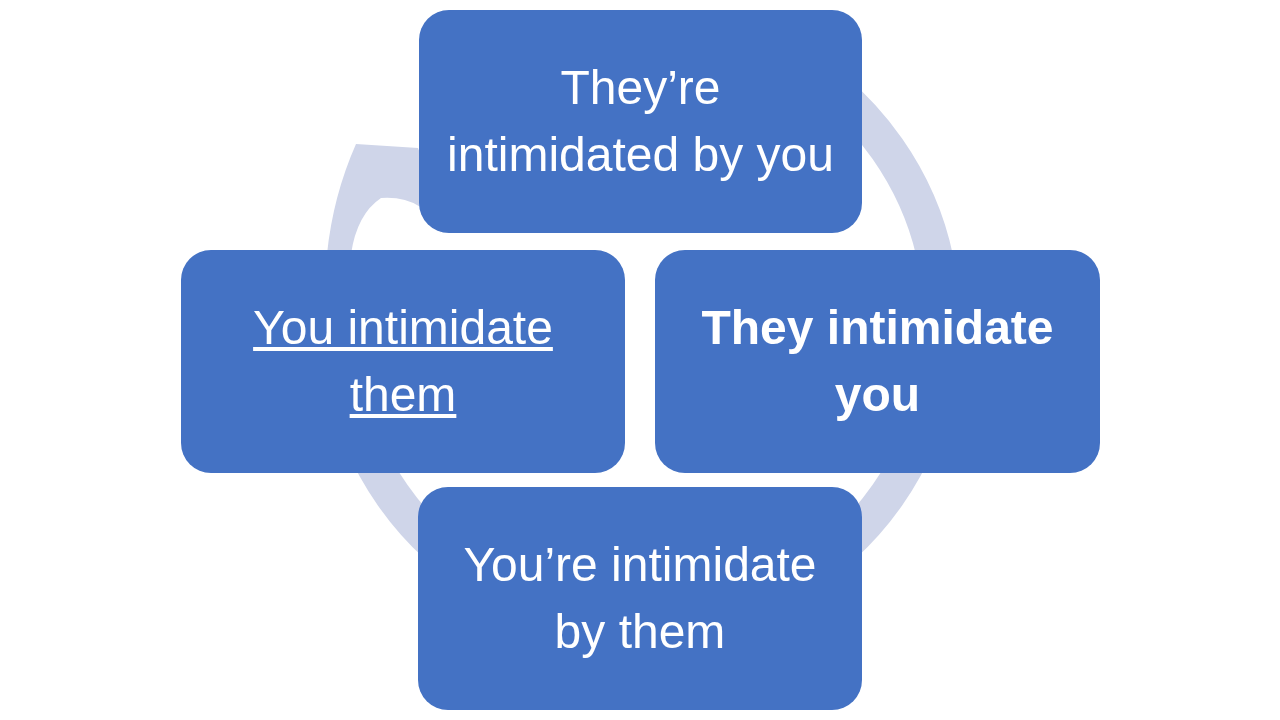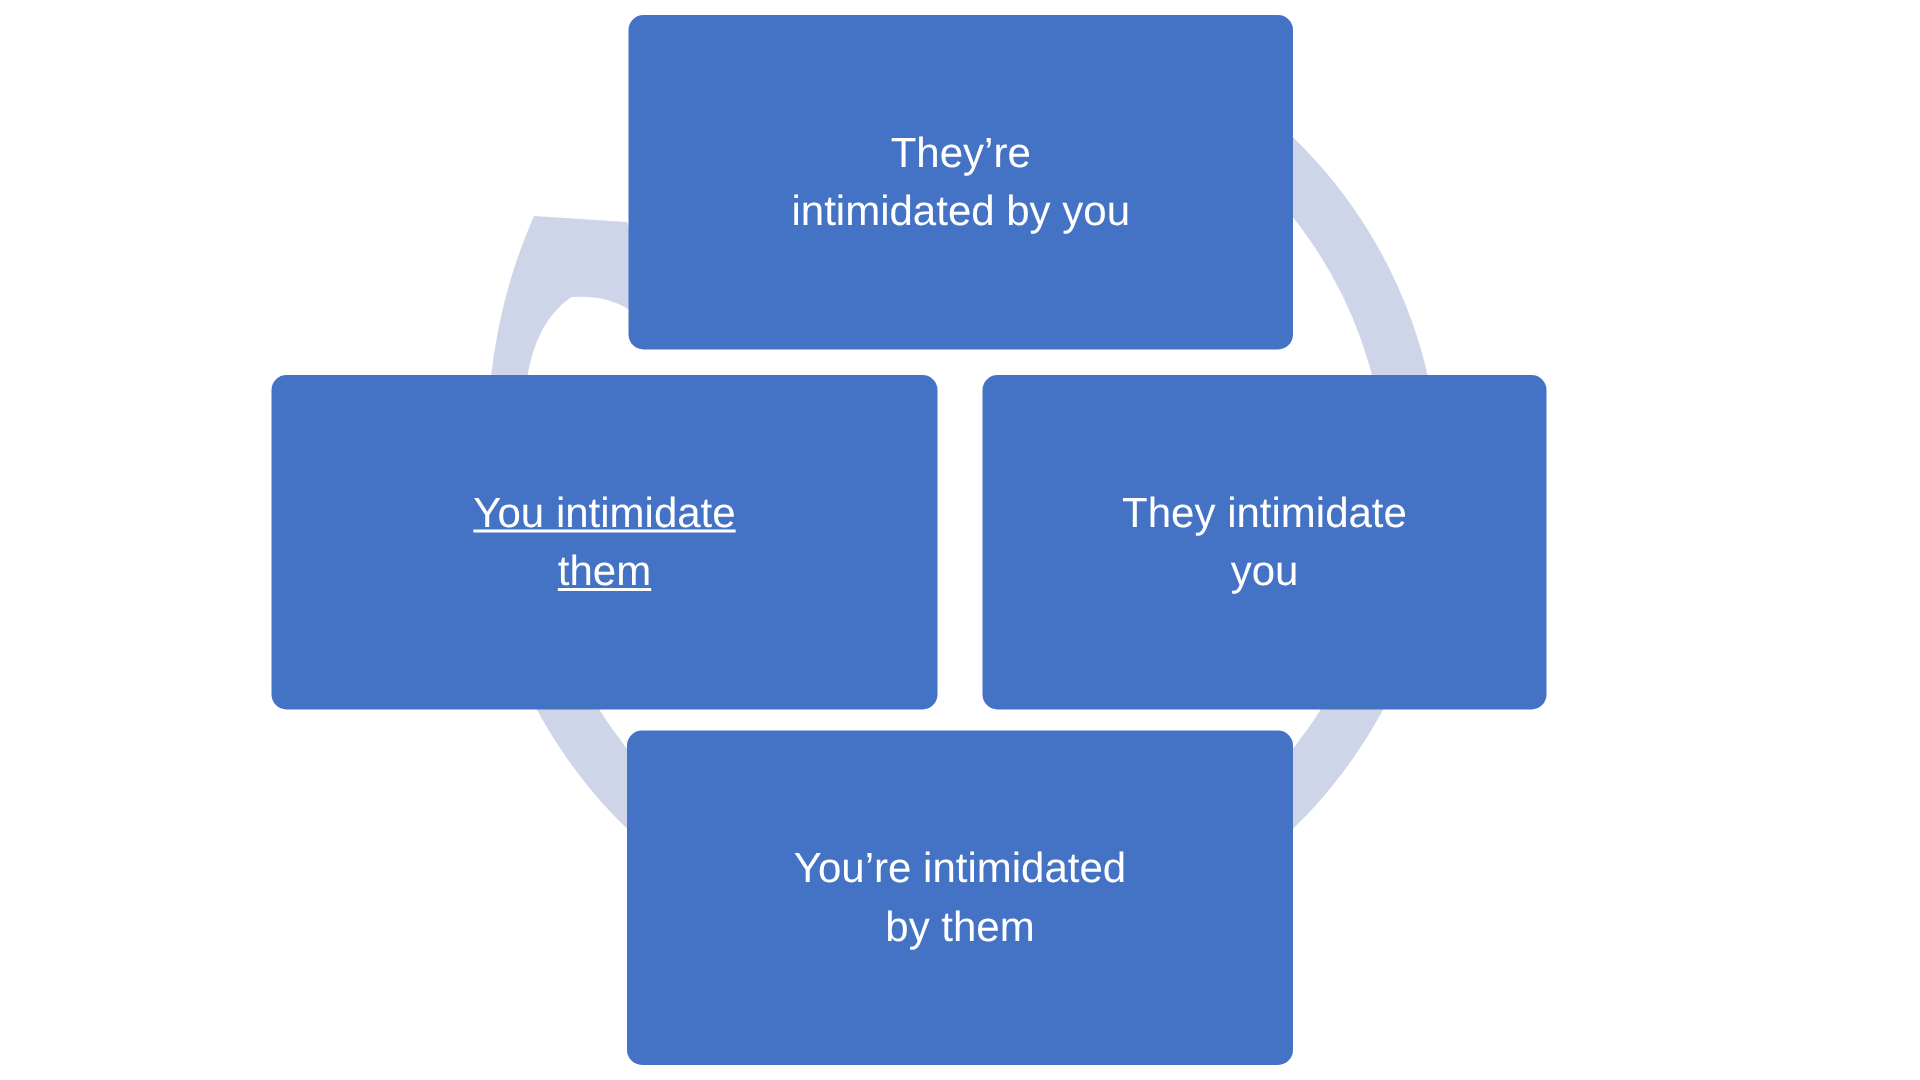--- a/index.html
+++ b/index.html
@@ -4,27 +4,27 @@
 <style>
   html,body{margin:0;padding:0;background:#ffffff;}
   .stage{
     position:relative;width:1280px;height:720px;background:#ffffff;overflow:hidden;
     font-family:"Liberation Sans",sans-serif;
   }
   .cycle-svg{position:absolute;left:0;top:0;width:1280px;height:720px;}
   .arc{fill:none;stroke:#CFD5E9;stroke-width:36;}
   .arrowhead{fill:#CFD5E9;stroke:none;}
   .node{
-    position:absolute;background:#4472C4;border-radius:10px;color:#ffffff;
+    position:absolute;background:#4472C4;border-radius:30px;color:#ffffff;
     display:flex;align-items:center;justify-content:center;text-align:center;
-    font-size:28px;line-height:1.38;white-space:pre-line;padding:12px 10px;box-sizing:border-box;
+    font-size:48px;line-height:1.38;white-space:pre-line;padding:12px 10px;box-sizing:border-box;
   }
   .node-top{left:419px;top:10px;width:443px;height:223px;}
   .node-left{left:181px;top:250px;width:444px;height:223px;text-decoration:underline;}
-  .node-right{left:655px;top:250px;width:376px;height:223px;}
+  .node-right{left:655px;top:250px;width:445px;height:223px;font-weight:bold;}
   .node-bottom{left:418px;top:487px;width:444px;height:223px;}
 </style>
 </head>
 <body>
 
 <div class="stage">
 
   <svg class="cycle-svg" viewBox="0 0 1280 720" aria-hidden="true">
 
     <path class="arc" d="M 767.6 48.3 A 302 302 0 0 1 940.8 295.7"></path>
@@ -38,21 +38,21 @@
     <span>They’re
 intimidated by you</span>
   </div>
 
   <div class="node node-right">
     <span>They intimidate
 you</span>
   </div>
 
   <div class="node node-bottom">
-    <span>You’re intimidated
+    <span>You’re intimidate
 by them</span>
   </div>
 
   <div class="node node-left">
     <span>You intimidate
 them</span>
   </div>
 
 </div>
 

